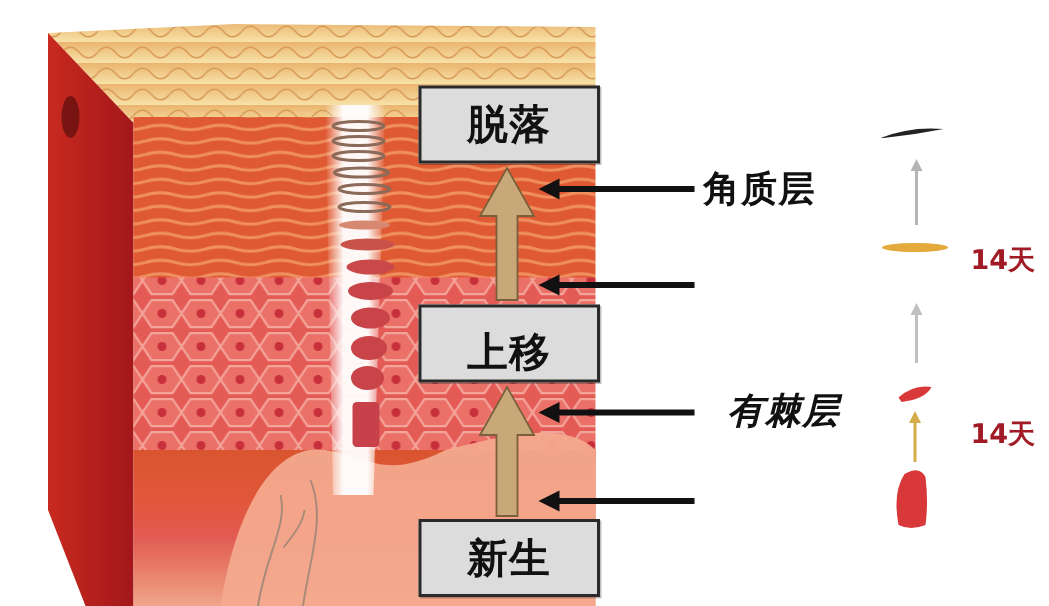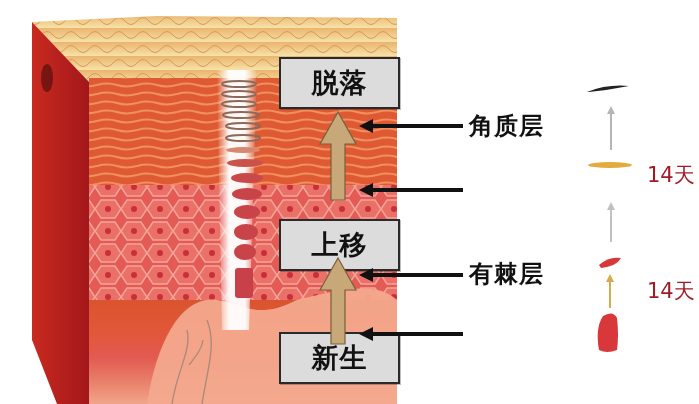--- a/index.html
+++ b/index.html
@@ -18,47 +18,47 @@
       background: #dcdcdc;
       border: 2px solid #2a2a2a;
       color: #111;
       font-size: 27px;
       font-weight: bold;
       display: flex; align-items: center; justify-content: center;
       letter-spacing: 1px;
       box-shadow: 1px 1px 0 rgba(0,0,0,0.25);
     }
     .box-top    { left: 262px; top: 57px;  width: 121px; height: 52px; }
-    .box-mid    { left: 262px; top: 219px; width: 121px; height: 52px; }
-    .box-bottom { left: 262px; top: 332px; width: 121px; height: 52px; }
+    .box-mid    { left: 262px; top: 203px; width: 121px; height: 52px; align-items: flex-end; }
+    .box-bottom { left: 262px; top: 346px; width: 121px; height: 52px; }
 
     
     .up-arrow { position: absolute; }
 
     
     .layer-label {
       position: absolute;
       font-size: 24px;
       font-weight: bold;
       color: #111;
       letter-spacing: 1px;
       white-space: nowrap;
     }
     .lbl-1 { left: 452px; top: 110px; }
     .lbl-2 { left: 452px; top: 177px; }
-    .lbl-3 { left: 452px; top: 258px; }
+    .lbl-3 { left: 468px; top: 258px; font-style: italic; }
     .lbl-4 { left: 452px; top: 316px; }
 
     .pointer { position: absolute; }
 
     
     .day-label {
       position: absolute;
-      font-size: 21px;
-      font-weight: normal;
+      font-size: 18px;
+      font-weight: bold;
       color: #a01b25;
       white-space: nowrap;
     }
     .day-1 { left: 630px; top: 161px; }
     .day-2 { left: 630px; top: 277px; }
     .timeline { position: absolute; left: 560px; top: 60px; }
   </style>
 </head>
 <body>
 

